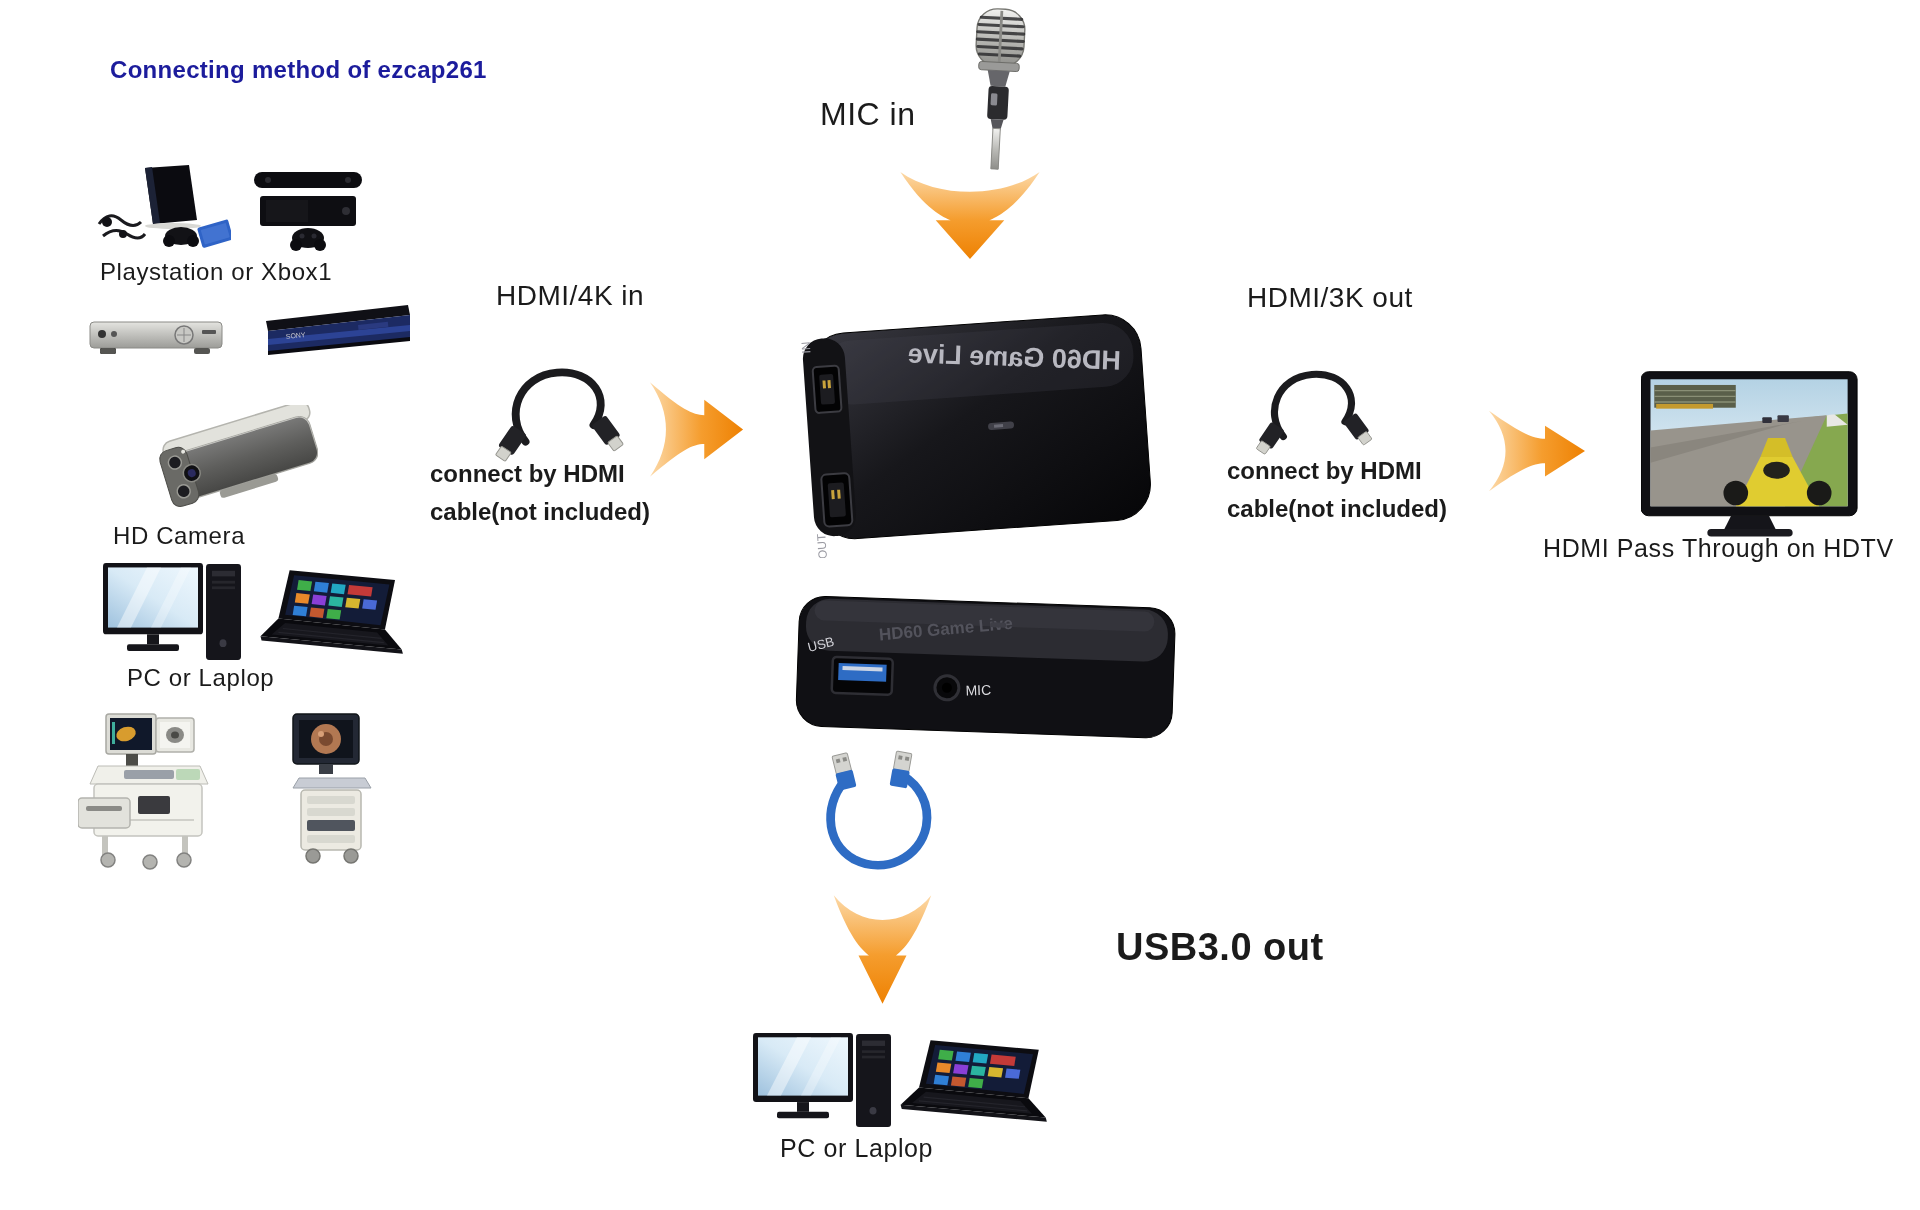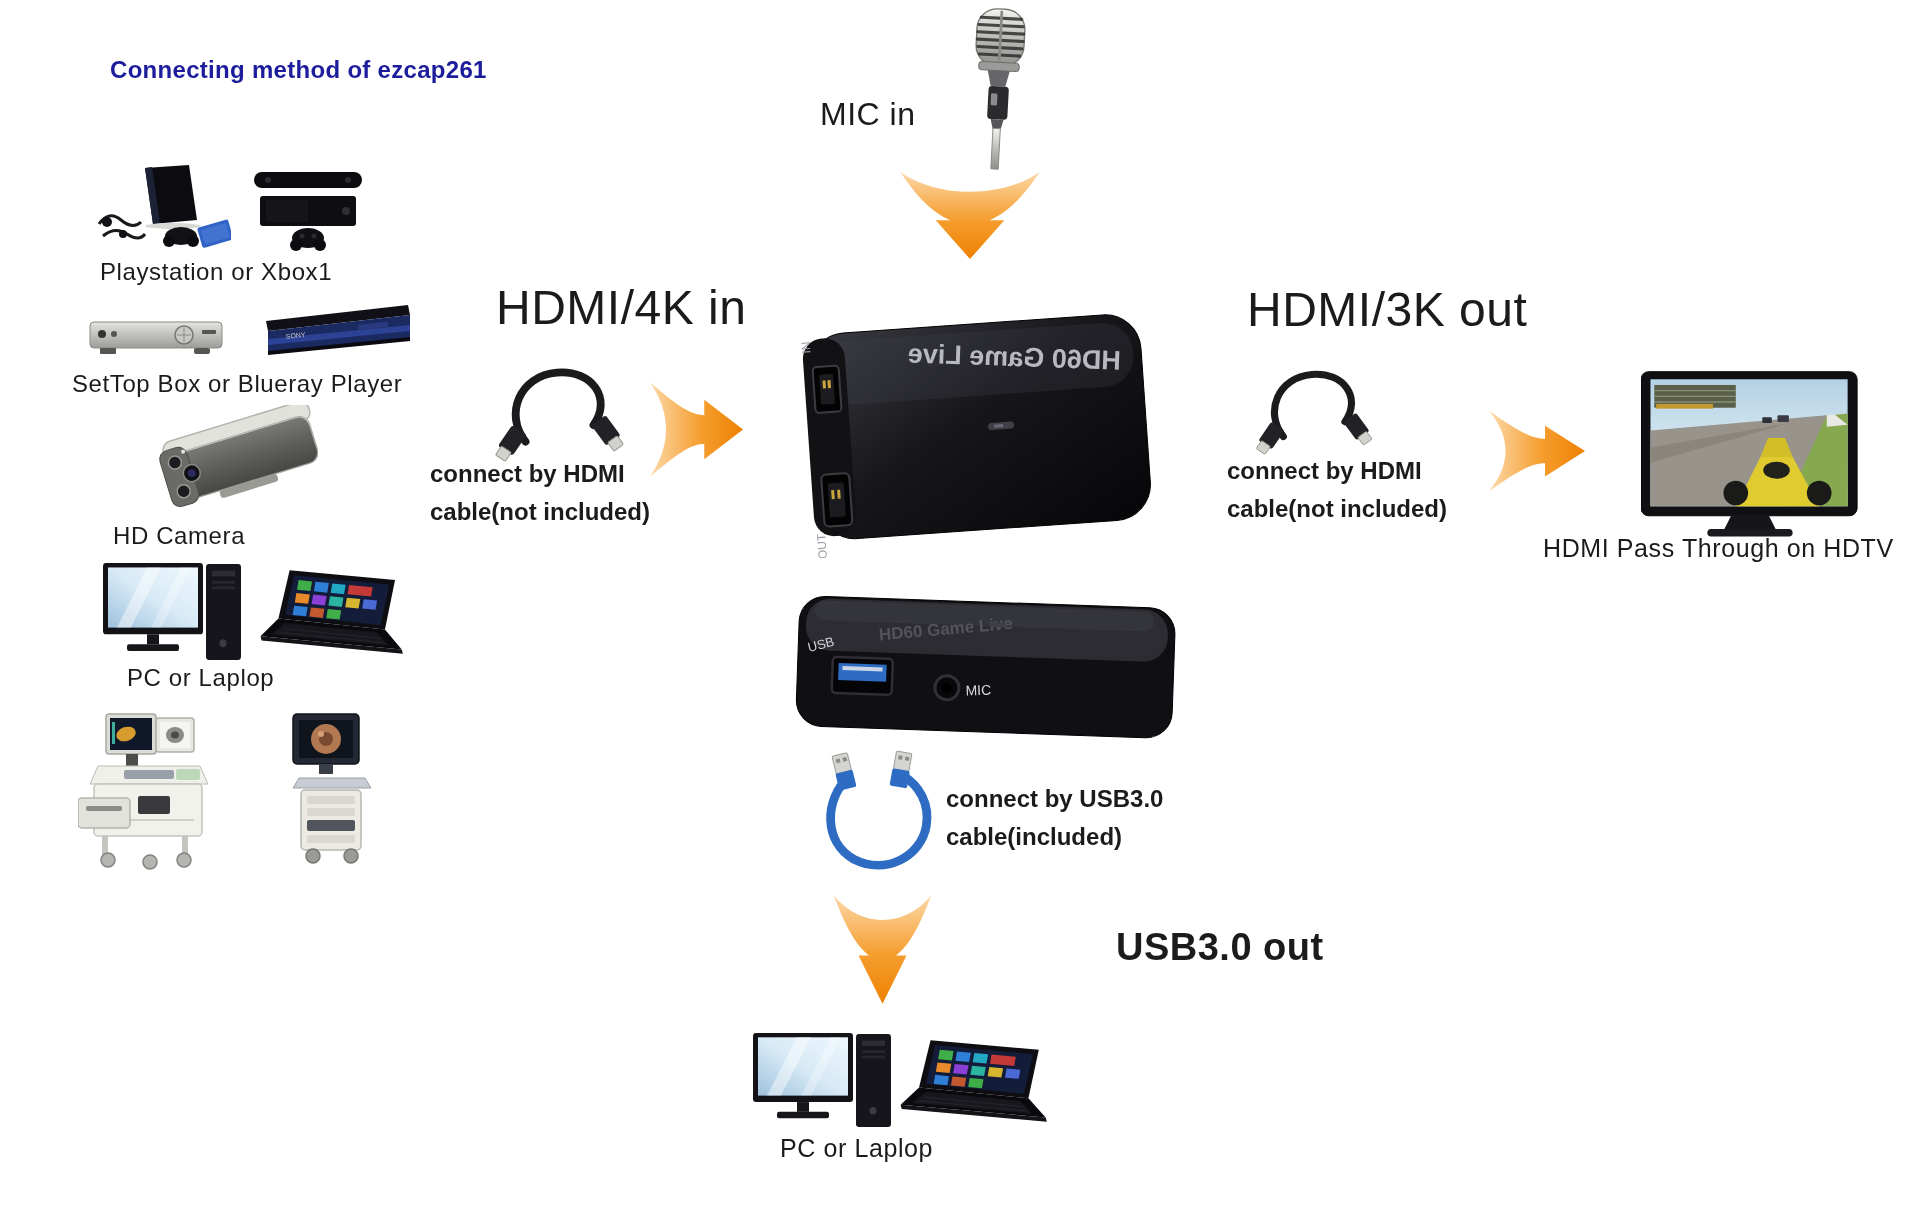--- a/index.html
+++ b/index.html
@@ -7,21 +7,21 @@
     --text-color:#1b1b1b;
   }
   html,body{margin:0;padding:0;background:#ffffff;}
   .canvas{
     position:relative;width:1920px;height:1210px;background:#ffffff;overflow:hidden;
     font-family:"Liberation Sans", sans-serif;color:var(--text-color);
   }
   .abs{position:absolute;}
   .title{font-size:24px;font-weight:bold;color:var(--title-color);letter-spacing:0.3px;}
   .caption{font-size:24px;color:var(--text-color);text-align:left;letter-spacing:0.6px;white-space:nowrap;}
-  .heading{font-size:48px;color:var(--text-color);letter-spacing:0.5px;white-space:nowrap;}
+  .heading{font-size:28px;color:var(--text-color);letter-spacing:0.5px;white-space:nowrap;}
   .heading-big{font-size:32px;}
   .heading-bold{font-weight:bold;font-size:38px;}
   .note{font-size:24px;font-weight:bold;line-height:38px;color:var(--text-color);white-space:nowrap;}
   svg{display:block;}
 </style>
 </head>
 <body>
 
 <svg width="0" height="0" style="position:absolute" aria-hidden="true">
 <defs>
@@ -169,21 +169,20 @@
   <div class="abs" style="left:260px;top:303px;">
     <svg width="152" height="64" viewBox="0 0 152 64">
       <polygon points="6,18 148,2 150,12 8,28" fill="#101016"></polygon>
       <polygon points="8,28 150,12 150,36 8,50" fill="#1c2a62"></polygon>
       <polygon points="8,36 150,22 150,28 8,42" fill="#3a58c0" opacity="0.55"></polygon>
       <text x="26" y="36" font-size="7" fill="#c8c8d0" font-family="Liberation Sans, sans-serif" transform="rotate(-6 26 36)">SONY</text>
       <rect x="98" y="22" width="30" height="5" transform="rotate(-6 98 22)" fill="#2a3a80"></rect>
       <polygon points="8,48 150,34 150,38 8,52" fill="#0a0a10"></polygon>
     </svg>
   </div>
-  <div class="abs caption" style="left:72px;top:370px;width:360px;">SetTop Box or Blueray Player</div>
 
   <div class="abs" style="left:146px;top:405px;">
     <svg width="172" height="122" viewBox="0 0 172 122">
       <g transform="translate(26,48) rotate(-17)">
         <rect x="-8" y="-12" width="152" height="20" rx="9" fill="#e2e2dc" stroke="#b4b4ae" stroke-width="1.5"></rect>
         <rect x="0" y="2" width="140" height="48" rx="11" fill="#ececе6"></rect>
         <rect x="0" y="2" width="140" height="48" rx="11" fill="#ececе6" stroke="#a8a8a2" stroke-width="1.5"></rect>
         <rect x="0" y="2" width="140" height="48" rx="11" fill="url(#gSilver)" opacity="0.5"></rect>
         <rect x="-14" y="-4" width="28" height="58" rx="9" fill="#6a6a66" stroke="#4c4c48" stroke-width="1"></rect>
         <circle cx="0" cy="10" r="6.5" fill="#1c1c20" stroke="#9a9a94" stroke-width="1.5"></circle>
@@ -407,24 +406,20 @@
         <rect x="-9" y="-2" width="18" height="18" rx="2" fill="#2e6cc4"></rect>
       </g>
       <g transform="translate(88,24) rotate(10)">
         <rect x="-8" y="-20" width="16" height="19" rx="1.5" fill="#d4d4d0" stroke="#9a9a96" stroke-width="1"></rect>
         <rect x="-5" y="-16" width="4" height="4" fill="#8a8a86"></rect>
         <rect x="2" y="-16" width="4" height="4" fill="#8a8a86"></rect>
         <rect x="-9" y="-2" width="18" height="18" rx="2" fill="#2e6cc4"></rect>
       </g>
     </svg>
   </div>
-  <div class="abs note" style="left:946px;top:780px;">
-    <div>connect by USB3.0</div>
-    <div>cable(included)</div>
-  </div>
   <div class="abs" style="left:830px;top:893px;">
     <svg width="105" height="112" viewBox="0 0 140 95" preserveAspectRatio="none">
         <use href="#symArrowD" fill="url(#gArrowD)"></use>
       </svg>
   </div>
   <div class="abs heading heading-bold" style="left:1116px;top:918px;margin-top:8px;">USB3.0 out</div>
 
   <div class="abs" style="left:753px;top:1033px;">
     <svg width="140" height="95" viewBox="0 0 140 88" preserveAspectRatio="none">
         <use href="#symDesktop"></use>

